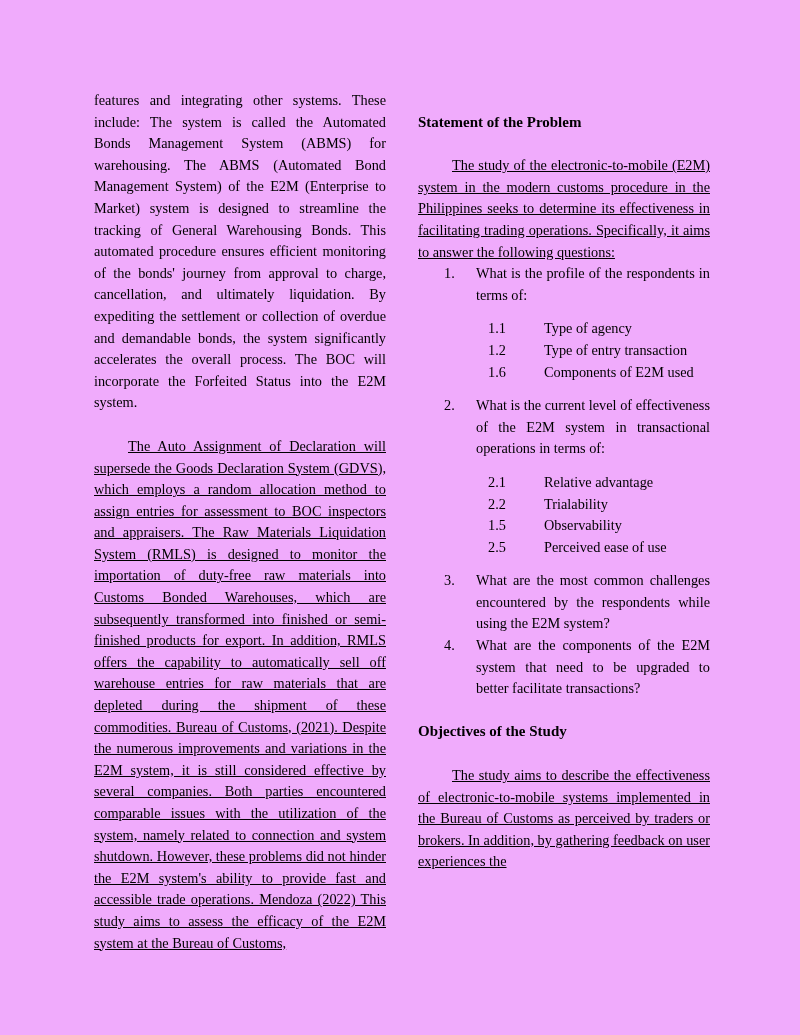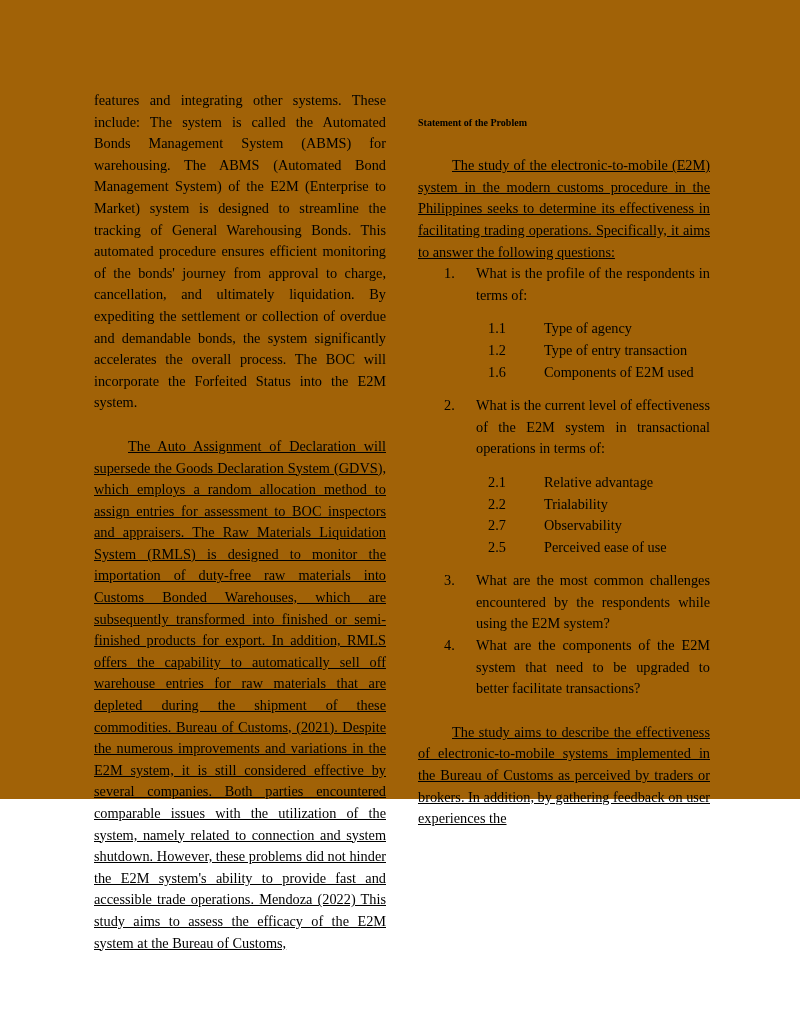--- a/index.html
+++ b/index.html
@@ -13,22 +13,22 @@
     font-family: "Liberation Serif", serif;
     color: #000000;
     position: relative;
     overflow: hidden;
   }
   .page {
     position: absolute;
     left: 0;
     top: 0;
     width: 800px;
-    height: 799px;
-    background: #a16207;
+    height: 1035px;
+    background: #f0abfc;
     box-sizing: border-box;
   }
   .columns {
     position: absolute;
     left: 94px;
     top: 90px;
     width: 616px;
     display: flex;
     flex-direction: row;
     gap: 32px;
@@ -49,21 +49,21 @@
     text-align: justify;
   }
   p.indent {
     text-indent: 34px;
   }
   p.spaced {
     margin-top: 22px;
     text-decoration: underline;
   }
   h2.heading {
-    font-size: 10px;
+    font-size: 15px;
     line-height: 21.6px;
     font-weight: bold;
     margin: 21.6px 0 0 0;
     text-align: left;
   }
 
   
   ol.qlist {
     list-style: none;
     margin: 0;
@@ -146,39 +146,40 @@
           <ul class="sublist">
             <li class="nojust">
               <span class="subnum">2.1</span>
               <span>Relative advantage</span>
             </li>
             <li class="nojust">
               <span class="subnum">2.2</span>
               <span>Trialability</span>
             </li>
             <li class="nojust">
-              <span class="subnum">2.7</span>
+              <span class="subnum">1.5</span>
               <span>Observability</span>
             </li>
             <li class="nojust">
               <span class="subnum">2.5</span>
               <span>Perceived ease of use</span>
             </li>
           </ul>
         </li>
 
         <li>
           <span class="num">3.</span>
           <span>What are the most common challenges encountered by the respondents while using the E2M system?</span>
         </li>
 
         <li>
           <span class="num">4.</span>
           <span>What are the components of the E2M system that need to be upgraded to better facilitate transactions?</span>
         </li>
       </ol>
 
+      <h2 class="heading">Objectives of the Study</h2>
 
       <p class="para indent spaced">The study aims to describe the effectiveness of electronic-to-mobile systems implemented in the Bureau of Customs as perceived by traders or brokers. In addition, by gathering feedback on user experiences the</p>
     </div>
 
   </div>
 </div>
 
 </body></html>

